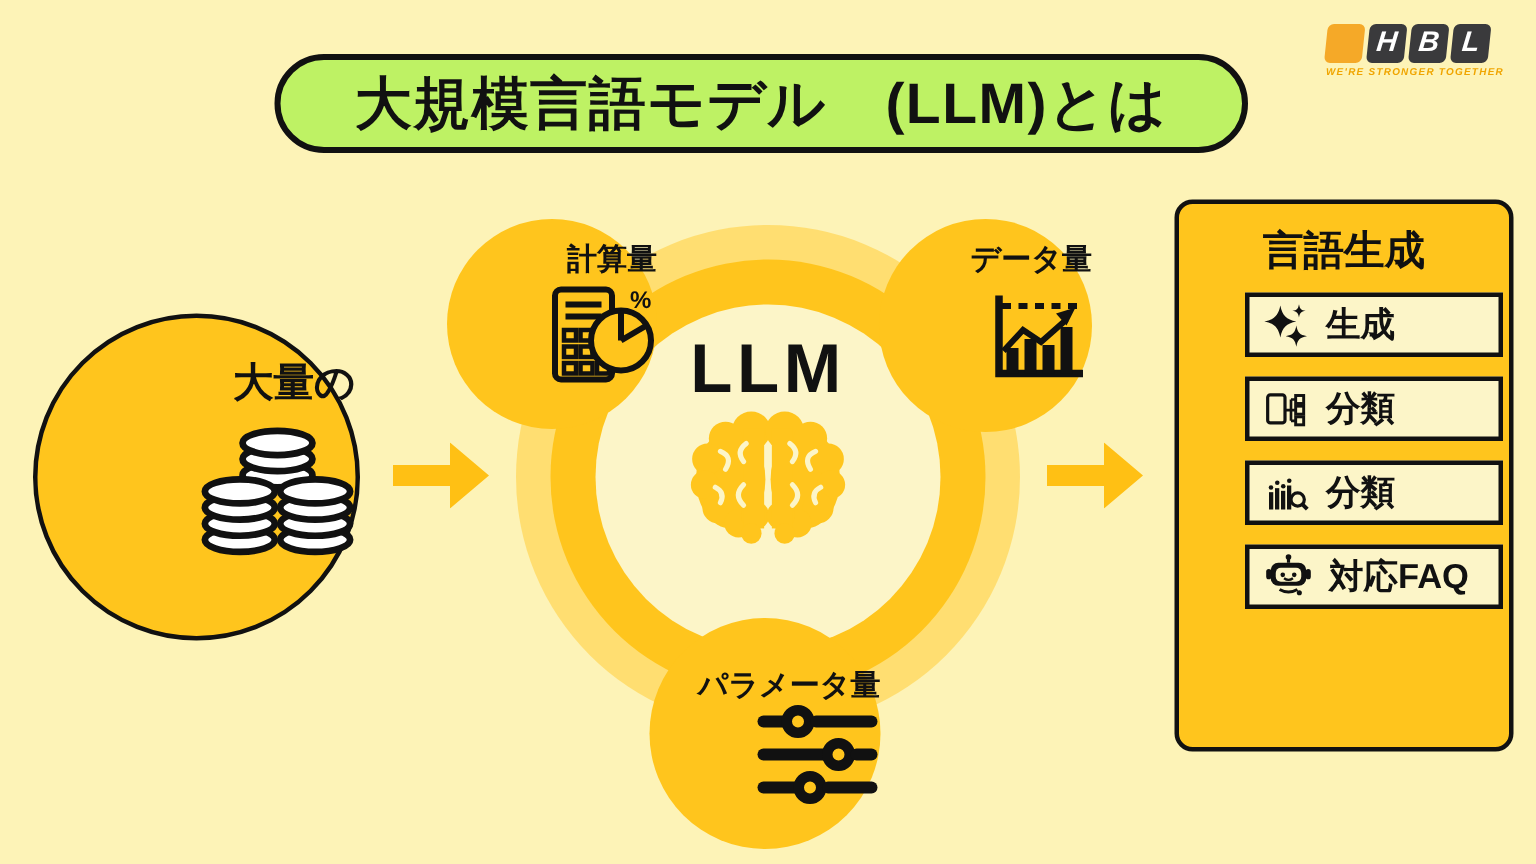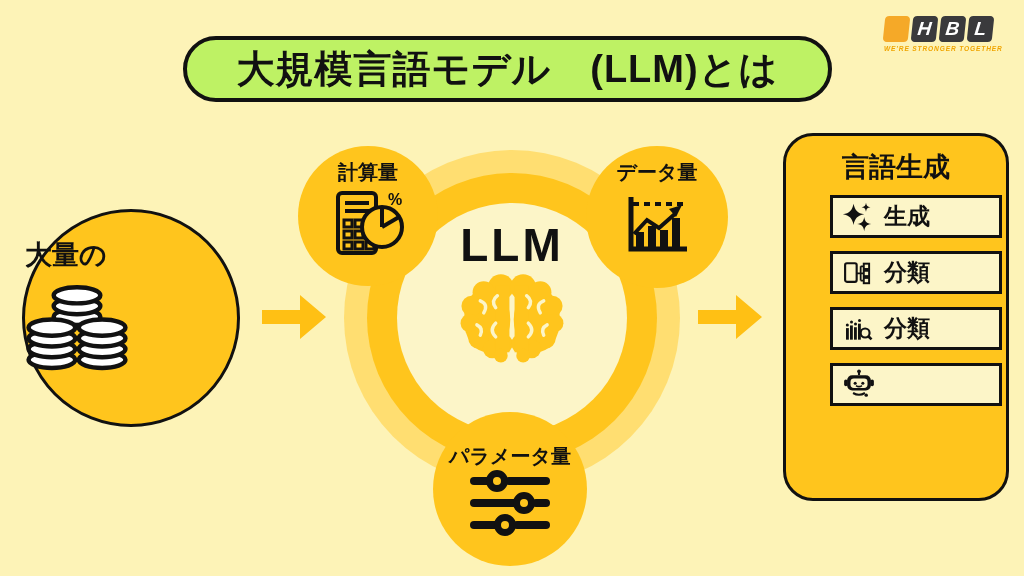--- a/index.html
+++ b/index.html
@@ -32,46 +32,46 @@
   .logo-tile span { color:#fff; font-weight:800; font-style:italic; font-size:19px; }
   .logo-tag {
     margin-top:3px; font-size:6.6px; font-weight:700; font-style:italic;
     color:#F0A500; letter-spacing:0.13em; white-space:nowrap;
   }
 
   
   .input-circle {
     left:22px; top:209px; width:212px; height:212px;
     background:#FFC51D; border:3px solid #111; border-radius:50%;
-    text-align:left;
+    text-align:right;
   }
   .input-circle .line { font-size:27px; font-weight:800; line-height:1.28; }
   .input-circle .line:first-child { margin-top:26px; }
   .input-circle svg { margin-top:4px; }
 
   
   .ring { left:344px; top:150px; }
   .llm-label { left:432px; top:218px; width:160px; text-align:center;
                font-size:46px; font-weight:800; letter-spacing:3px; }
   .brain { left:452px; top:270px; }
 
   
   .factor {
-    background:#FFC51D; border-radius:50%; text-align:center;
+    background:#FFC51D; border-radius:50%; text-align:right;
   }
   .factor .flabel { font-size:20px; font-weight:800; margin-top:13px; }
   .factor-compute { left:298px; top:146px; width:140px; height:140px; }
   .factor-data    { left:586px; top:146px; width:142px; height:142px; }
   .factor-param   { left:433px; top:412px; width:154px; height:154px; }
   .factor-param .flabel { margin-top:31px; }
 
   
   .panel {
     left:783px; top:133px; width:220px; height:362px;
-    background:#FFC51D; border:3.5px solid #111; border-radius:30px;
+    background:#FFC51D; border:3.5px solid #111; border-radius:12px;
   }
   .panel-title { text-align:center; font-size:27px; font-weight:800; margin-top:13px; }
   .panel-items { width:172px; margin:10px auto 0 auto;padding-left:40px; }
   .panel-item {
     height:37px; margin-bottom:13px; background:#FCF5C8; border:3px solid #111;
     display:flex; align-items:center; padding-left:9px; gap:10px;
   }
   .panel-item .ilabel { font-size:23px; font-weight:700; white-space:nowrap; }
 
   .arrow1 { left:262px; top:295px; }
@@ -290,18 +290,19 @@
           <rect x="6" y="7" width="28" height="18" rx="6" fill="#111"></rect>
           <rect x="10" y="11" width="20" height="11" rx="4" fill="#FCF5C8"></rect>
           <circle cx="15.5" cy="16.5" r="1.8" fill="#111"></circle>
           <circle cx="24.5" cy="16.5" r="1.8" fill="#111"></circle>
           <path d="M16.5,19.2 Q20,21.8 23.5,19.2" fill="none" stroke="#111" stroke-width="1.8"></path>
           <rect x="2.5" y="12" width="4" height="8" rx="2" fill="#111"></rect>
           <rect x="33.5" y="12" width="4" height="8" rx="2" fill="#111"></rect>
           <path d="M13,28 Q20,32 27,28" fill="none" stroke="#111" stroke-width="2.4"></path>
           <circle cx="28.5" cy="30.5" r="2" fill="#111"></circle>
         </svg>
+        <span class="ilabel">対応FAQ</span>
       </div>
 
     </div>
   </div>
 
 </div>
 
 </body></html>

